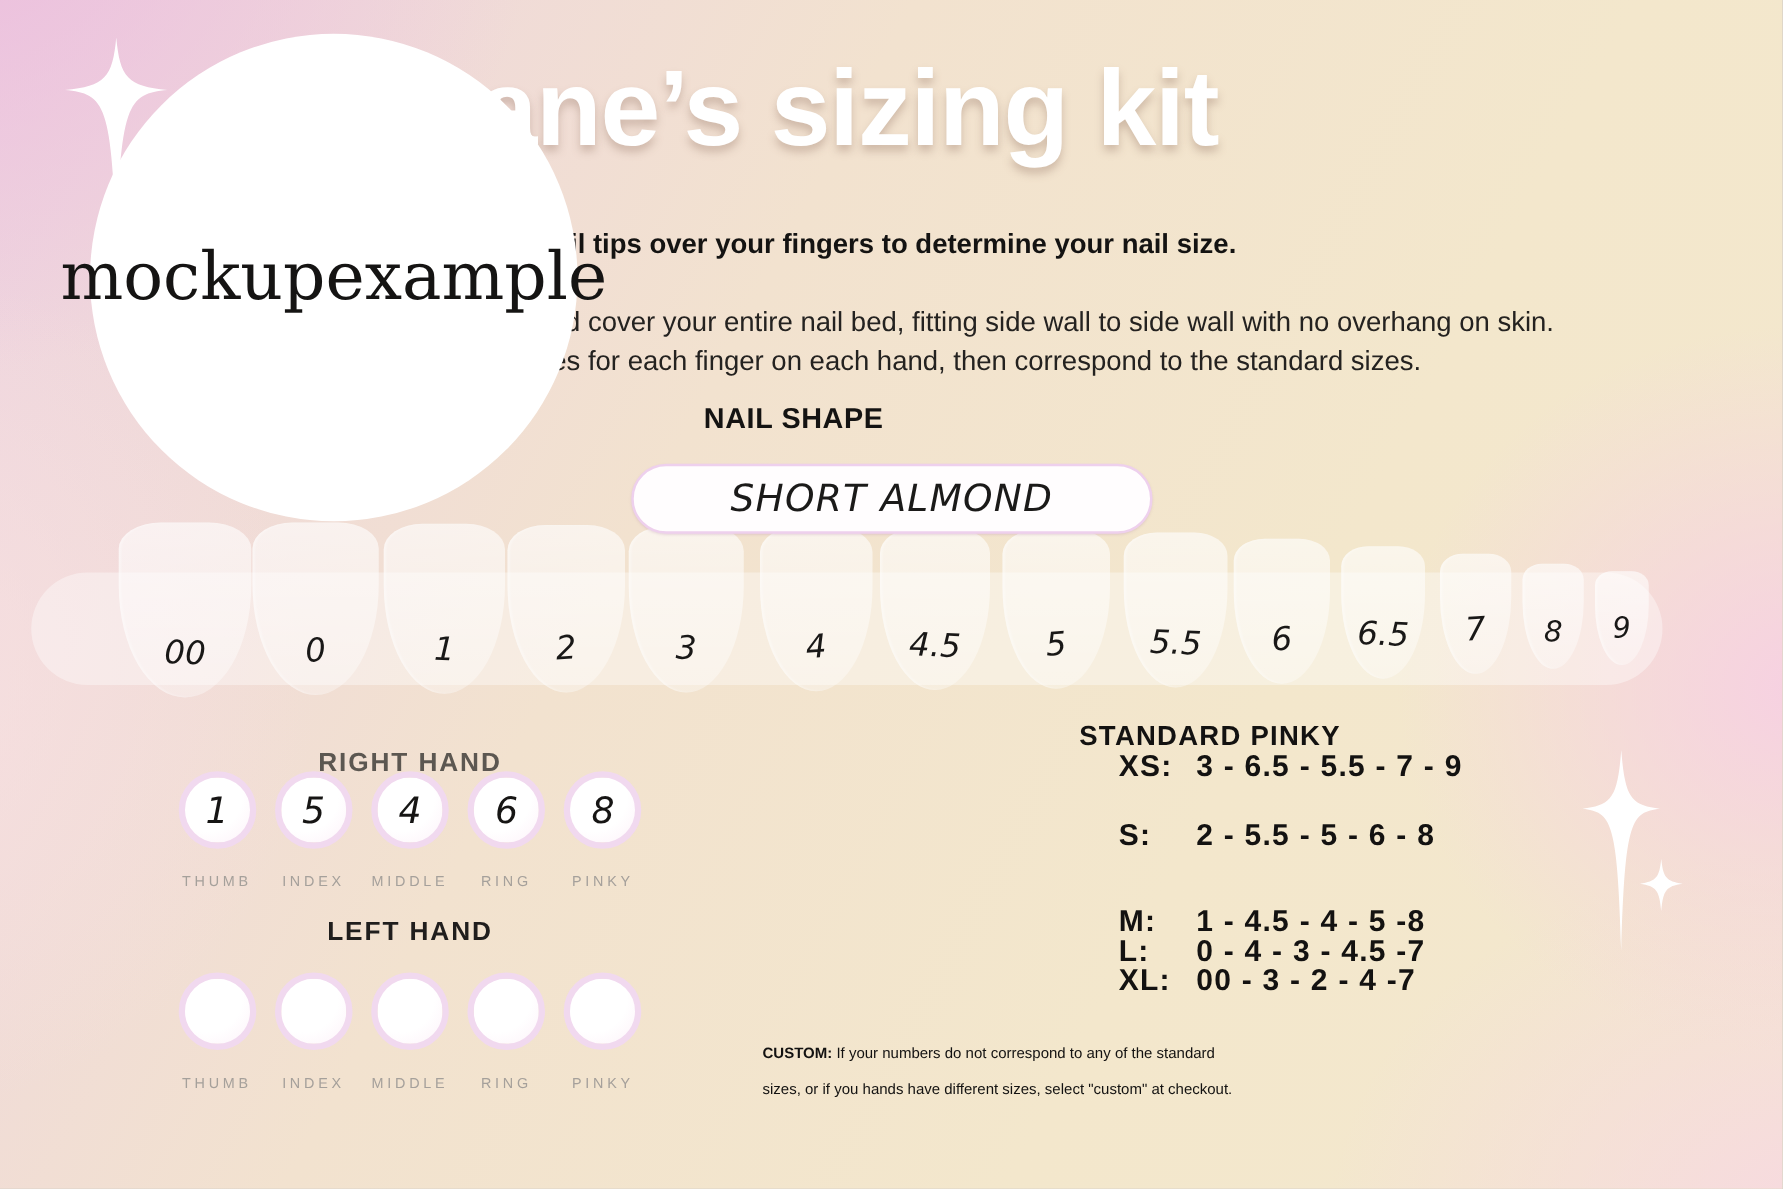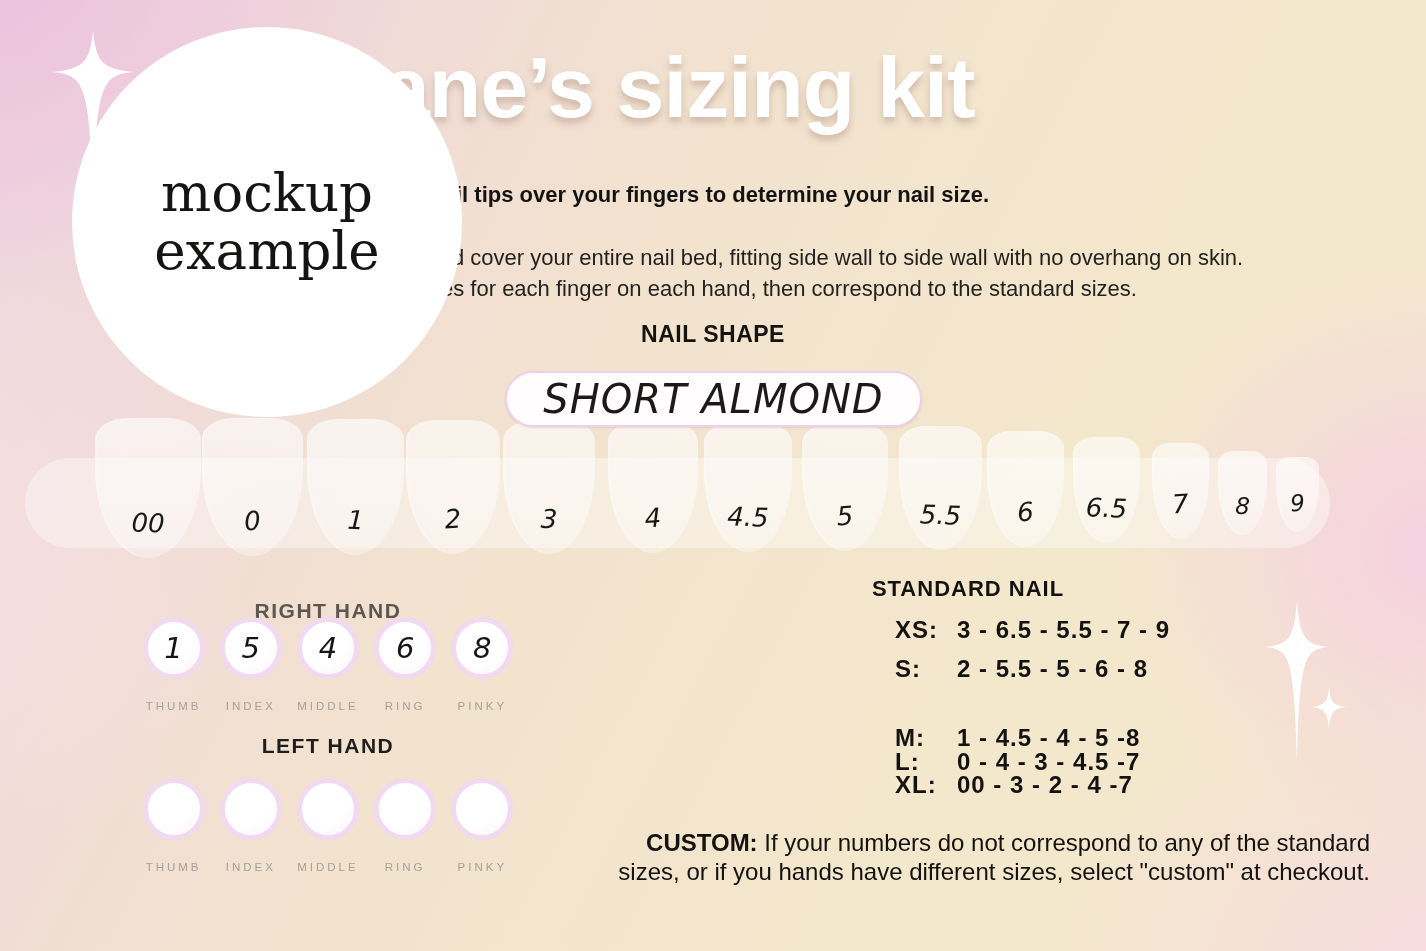--- a/index.html
+++ b/index.html
@@ -14,37 +14,37 @@
       linear-gradient(118deg,#eed3e1 0%,#f2e2cf 38%,#f3e7cc 68%,#f3e8ce 100%);
   }
   
   .title{
     position:absolute;left:382px;top:38px;z-index:4;
     font-size:86px;font-weight:bold;letter-spacing:-1px;color:#fff;
     text-shadow:0 5px 7px rgba(165,135,120,.45);white-space:nowrap;
   }
   .badge{
     position:absolute;left:72px;top:27px;width:390px;height:390px;border-radius:50%;
-    background:#fff;z-index:10;display:flex;flex-direction:column;
+    background:#fff;z-index:10;display:flex;
     justify-content:center;align-items:center;text-align:center;
   }
   .badge-line{font-family:"DejaVu Serif",serif;font-size:53px;line-height:58px;color:#151413;}
   
   .instr-bold{position:absolute;left:456px;top:182px;z-index:3;font-size:22px;font-weight:bold;color:#141312;white-space:nowrap;}
   .instr1{position:absolute;left:452px;top:245px;z-index:3;font-size:22px;color:#242220;white-space:nowrap;}
   .instr2{position:absolute;left:441px;top:276px;z-index:3;font-size:22px;color:#242220;white-space:nowrap;}
   
-  .nail-shape-heading{position:absolute;left:563px;top:321px;width:300px;text-align:center;font-size:23px;font-weight:bold;color:#141312;letter-spacing:.5px;}
+  .nail-shape-heading{position:absolute;left:563px;top:321px;width:300px;font-size:23px;font-weight:bold;color:#141312;letter-spacing:.5px;}
   .pill{
     position:absolute;left:505px;top:371px;width:413px;height:52px;z-index:6;
     background:#fffdfe;border:2px solid #eed0ed;border-radius:30px;
     display:flex;align-items:center;justify-content:center;
     box-shadow:0 1px 2px rgba(190,150,180,.3);cursor:pointer;
   }
-  .pill-text{font-family:"DejaVu Sans",sans-serif;font-style:italic;font-size:40px;letter-spacing:1px;color:#1b1a19;}
+  .pill-text{font-family:"DejaVu Sans",sans-serif;font-style:italic;font-size:30px;letter-spacing:1px;color:#1b1a19;}
   
   .band{position:absolute;left:25px;top:458px;width:1305px;height:90px;border-radius:45px;background:rgba(255,255,255,.38);z-index:1;}
   .nail{
     position:absolute;z-index:2;
     background:linear-gradient(180deg,rgba(255,255,255,.62),rgba(255,255,255,.34));
     border-radius:32% 32% 50% 50% / 15% 15% 64% 64%;
     box-shadow:inset 2px 0 2px rgba(255,255,255,.35);
   }
   .nail-num{
     position:absolute;bottom:20px;left:0;width:100%;text-align:center;
@@ -67,21 +67,21 @@
   }
   .finger-circle span{font-family:"DejaVu Sans",sans-serif;font-style:italic;font-size:29px;color:#161514;}
   .finger-labels{position:absolute;left:135px;width:386px;display:flex;}
   .rh-labels{top:700px;} .lh-labels{top:861px;}
   .finger-labels span{width:77.2px;text-align:center;font-size:11.5px;letter-spacing:3px;color:#a5a09b;}
   
   .std-heading{position:absolute;left:768px;top:576px;width:400px;text-align:center;font-size:22px;font-weight:bold;letter-spacing:1px;color:#131211;}
   .std-row{position:absolute;left:895px;font-size:24px;font-weight:bold;color:#131211;letter-spacing:1px;white-space:nowrap;}
   .std-label{display:inline-block;width:62px;}
   
-  .custom{position:absolute;left:610px;top:828px;width:760px;text-align:right;font-size:24px;line-height:29px;color:#131211;z-index:3;}
+  .custom{position:absolute;left:610px;top:828px;width:760px;text-align:left;font-size:12px;line-height:29px;color:#131211;z-index:3;}
   .custom b{font-weight:bold;}
   
   .sparkle{position:absolute;z-index:5;}
   .sparkle path{fill:#ffffff;}
 </style>
 </head>
 <body>
 
 <div class="canvas">
 
@@ -222,22 +222,22 @@
       </div>
   </div>
   <div class="finger-labels lh-labels">
     <span>THUMB</span>
     <span>INDEX</span>
     <span>MIDDLE</span>
     <span>RING</span>
     <span>PINKY</span>
   </div>
 
-  <div class="std-heading">STANDARD NAIL</div>
-  <div class="std-row" style="top:616px;">
+  <div class="std-heading">STANDARD PINKY</div>
+  <div class="std-row" style="top:600px;">
     <span class="std-label">XS:</span><span>3 - 6.5 - 5.5 - 7 - 9</span>
   </div>
   <div class="std-row" style="top:655px;">
     <span class="std-label">S:</span><span>2 - 5.5 - 5 - 6 - 8</span>
   </div>
   <div class="std-row" style="top:724px;">
     <span class="std-label">M:</span><span>1 - 4.5 - 4 - 5 -8</span>
   </div>
   <div class="std-row" style="top:748px;">
     <span class="std-label">L:</span><span>0 - 4 - 3 - 4.5 -7</span>

